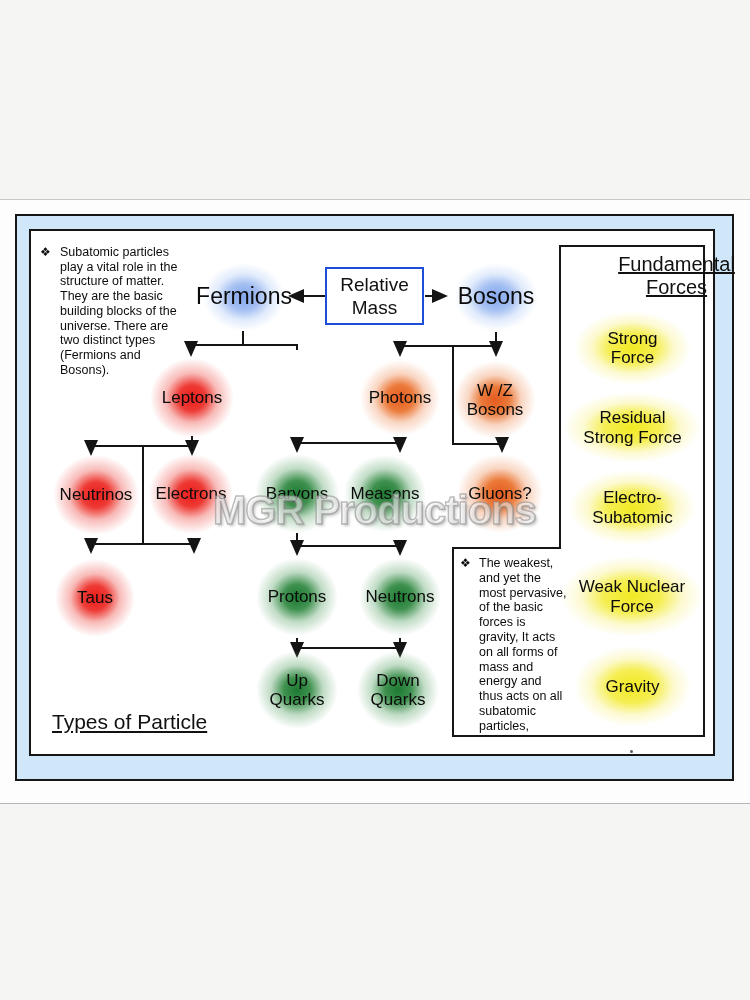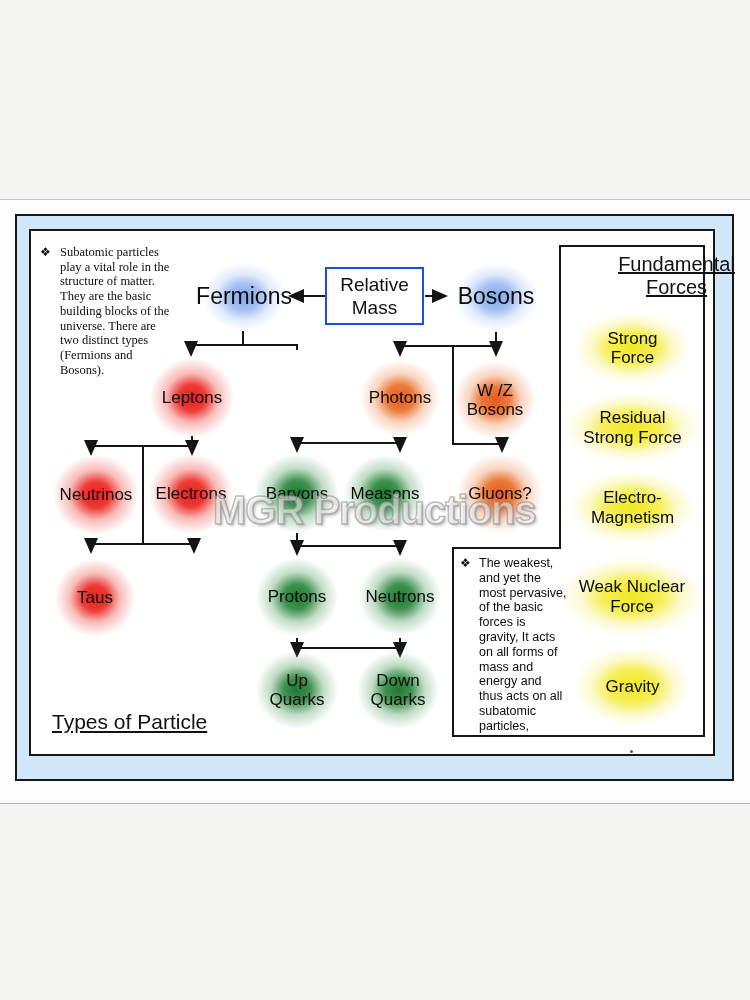--- a/index.html
+++ b/index.html
@@ -56,21 +56,21 @@
     box-sizing:border-box;border:2px solid #1d4ed8;background:#fff;
     display:flex;align-items:center;justify-content:center;
     font-size:19px;line-height:1.22;text-align:center;white-space:pre-line;
   }
 
   
   .note{position:absolute;z-index:4;font-size:12.5px;color:#0c0c0c;}
   .note .bullet{position:absolute;left:0;top:0;font-size:12px;}
   .note .note-text{display:block;white-space:pre-line;}
   #intro-note{left:40px;top:245px;width:150px;}
-  #intro-note .note-text{margin-left:20px;line-height:14.7px;font-family:Liberation Serif, serif;}
+  #intro-note .note-text{margin-left:20px;line-height:14.7px;}
   #gravity-note{left:460px;top:556px;width:118px;z-index:6;}
   #gravity-note .note-text{margin-left:19px;line-height:14.8px;}
 
   
   .panel-title{
     position:absolute;left:560px;top:253px;width:145px;z-index:6;
     text-align:center;font-size:20px;line-height:23px;
     text-decoration:underline;white-space:pre-line;padding-left:44px;
   }
   .force{z-index:6;}
@@ -211,21 +211,21 @@
   <div class="blob yellow force" style="left:574px;top:311px;width:117px;height:74px">
       <span class="blob-label">Strong
 Force</span>
     </div>
   <div class="blob yellow force" style="left:564px;top:392px;width:137px;height:71px">
       <span class="blob-label">Residual
 Strong Force</span>
     </div>
   <div class="blob yellow force" style="left:569px;top:470px;width:127px;height:75px">
       <span class="blob-label">Electro-
-Magnetism</span>
+Subatomic</span>
     </div>
   <div class="blob yellow force" style="left:561px;top:556px;width:142px;height:81px">
       <span class="blob-label">Weak Nuclear
 Force</span>
     </div>
   <div class="blob yellow force" style="left:574px;top:646px;width:117px;height:81px">
       <span class="blob-label">Gravity</span>
     </div>
 
   <div class="note" id="gravity-note">

